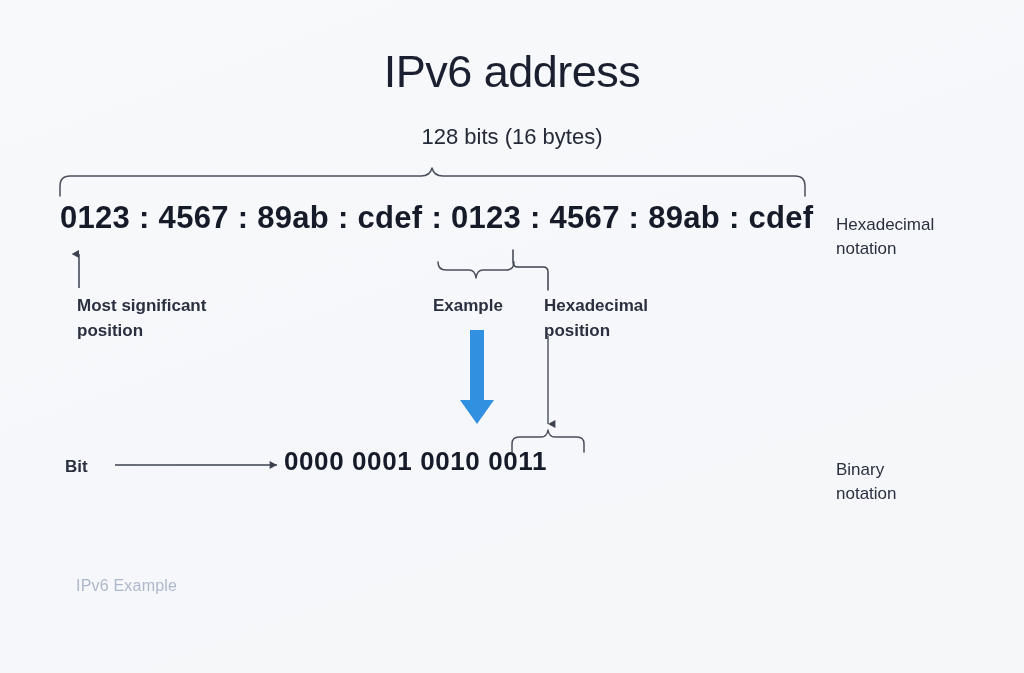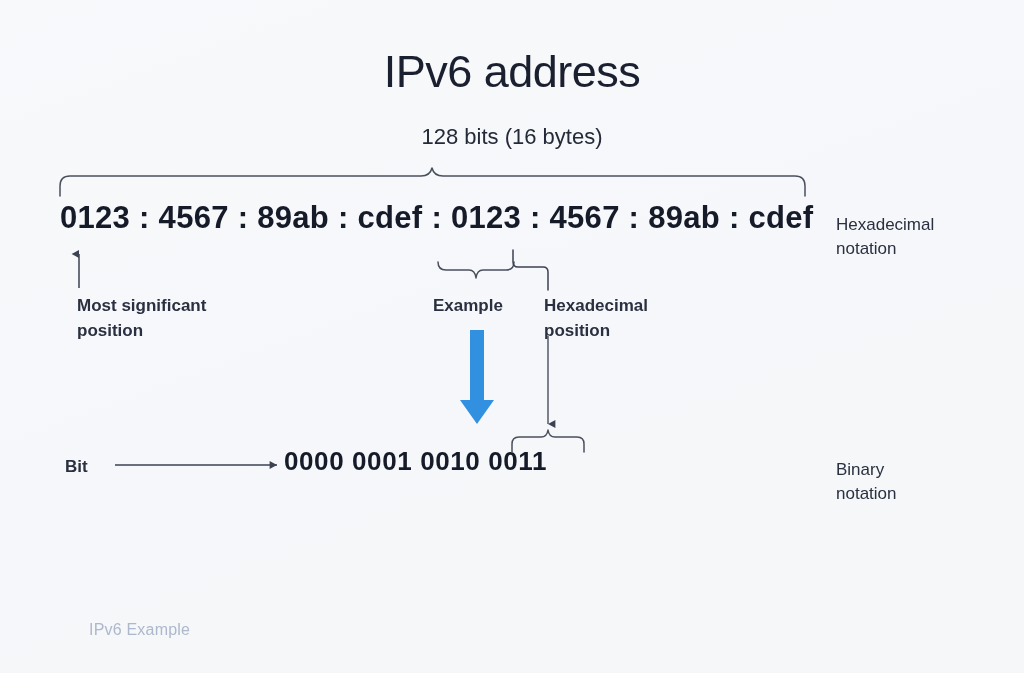--- a/index.html
+++ b/index.html
@@ -88,27 +88,26 @@
     line-height: 1.45;
     white-space: pre-line;
   }
   #most-significant-label { left: 77px; top: 294px; }
   #quartet-label { left: 433px; top: 294px; }
   #hex-position-label { left: 544px; top: 294px; }
   #bit-label { left: 65px; top: 455px; font-size: 17px; }
 
   
   #footer-caption {
-    left: 89px;
+    left: 76px;
     top: 577px;
     font-size: 16px;
     font-weight: 400;
     color: #aeb8cc;
     letter-spacing: 0.2px;
-    margin-top: 44px;
   }
 
   
   #overlay {
     left: 0;
     top: 0;
     width: 1024px;
     height: 673px;
     pointer-events: none;
   }

